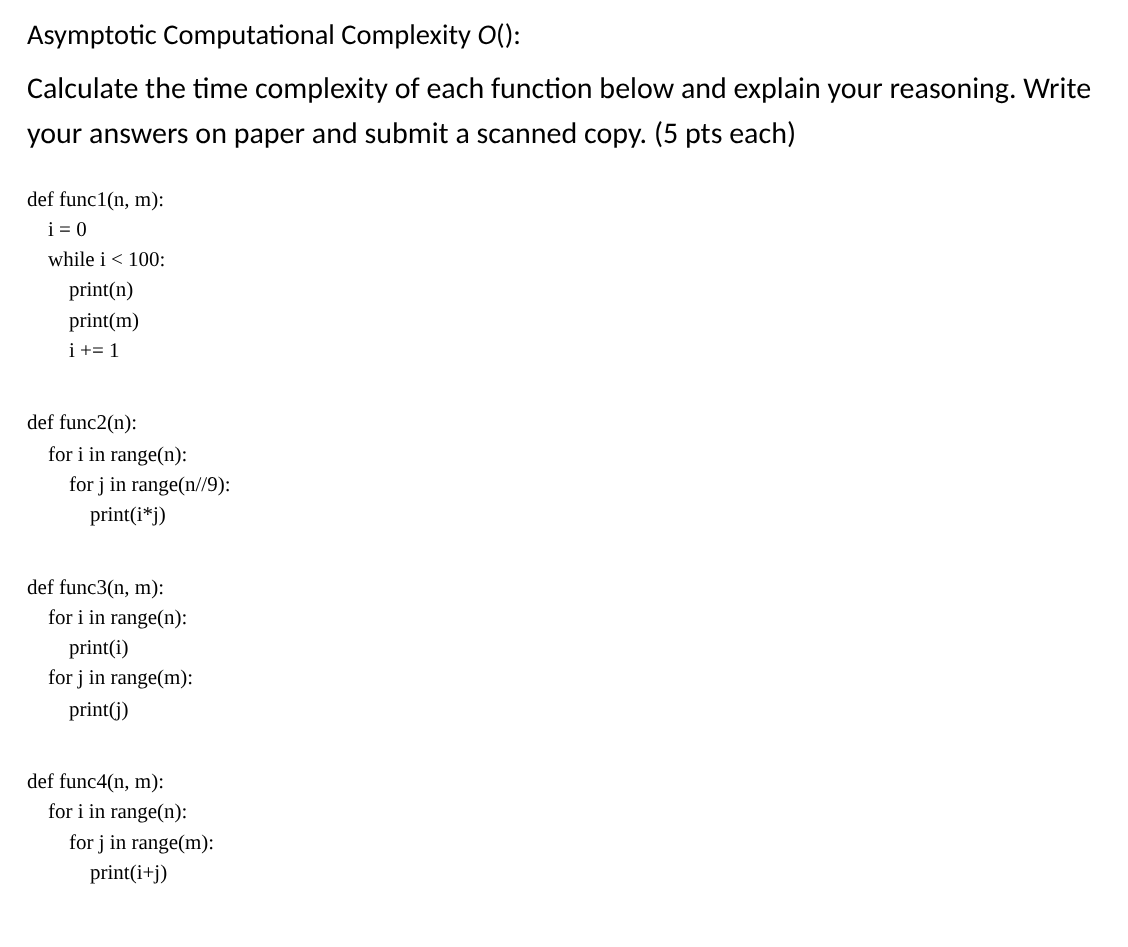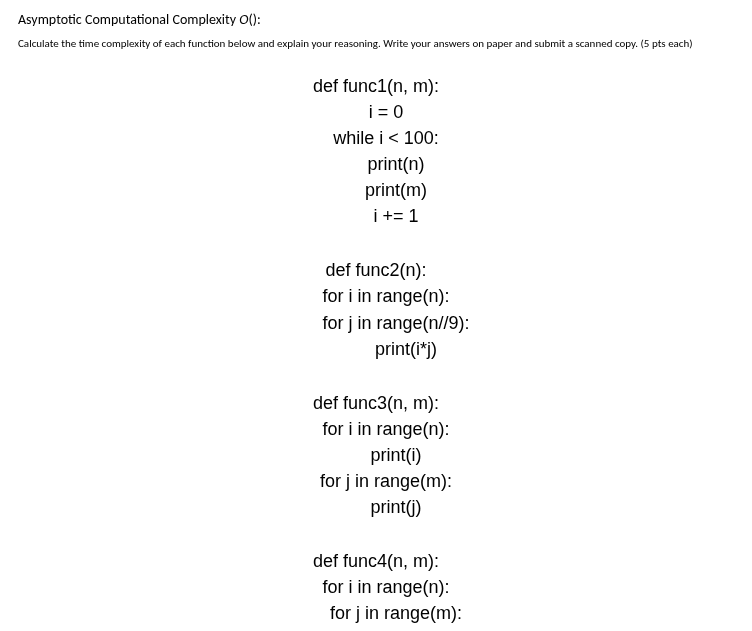--- a/index.html
+++ b/index.html
@@ -11,38 +11,37 @@
       width: 752px;
       height: 631px;
       background: #ffffff;
       font-family: Calibri, Arial, sans-serif;
       font-size: 14px;
       color: #000000;
       padding: 10px 18px;
       line-height: 1.45;
     }
     .title {
-      font-size: 14px;
+      font-size: 19px;
       margin-bottom: 6px;
     }
     .italic {
       font-style: italic;
     }
     .instructions {
-      font-size: 11px;
+      font-size: 20px;
       margin-bottom: 20px;
       line-height: 1.5;
     }
     .code-block {
-      font-family: Liberation Sans, sans-serif;
-      font-size: 18px;
+      font-family: Liberation Serif, serif;
+      font-size: 14px;
       white-space: pre;
       line-height: 1.45;
       margin-bottom: 28px;
-      text-align: center;
     }
     .code-block:last-child {
       margin-bottom: 0;
     }
   </style>
 </head>
 <body>
 
 <div class="title">
   <span>Asymptotic Computational Complexity </span><span class="italic">O</span><span>():</span>

